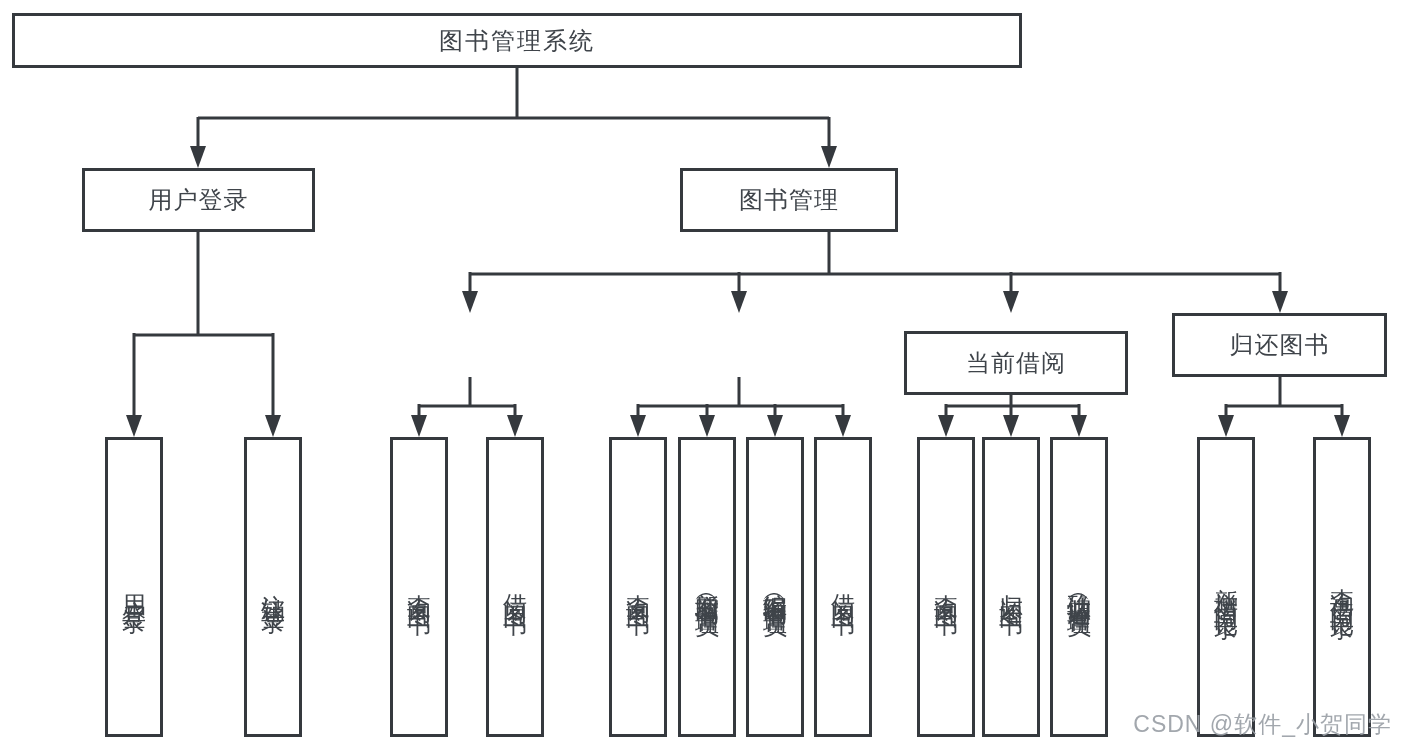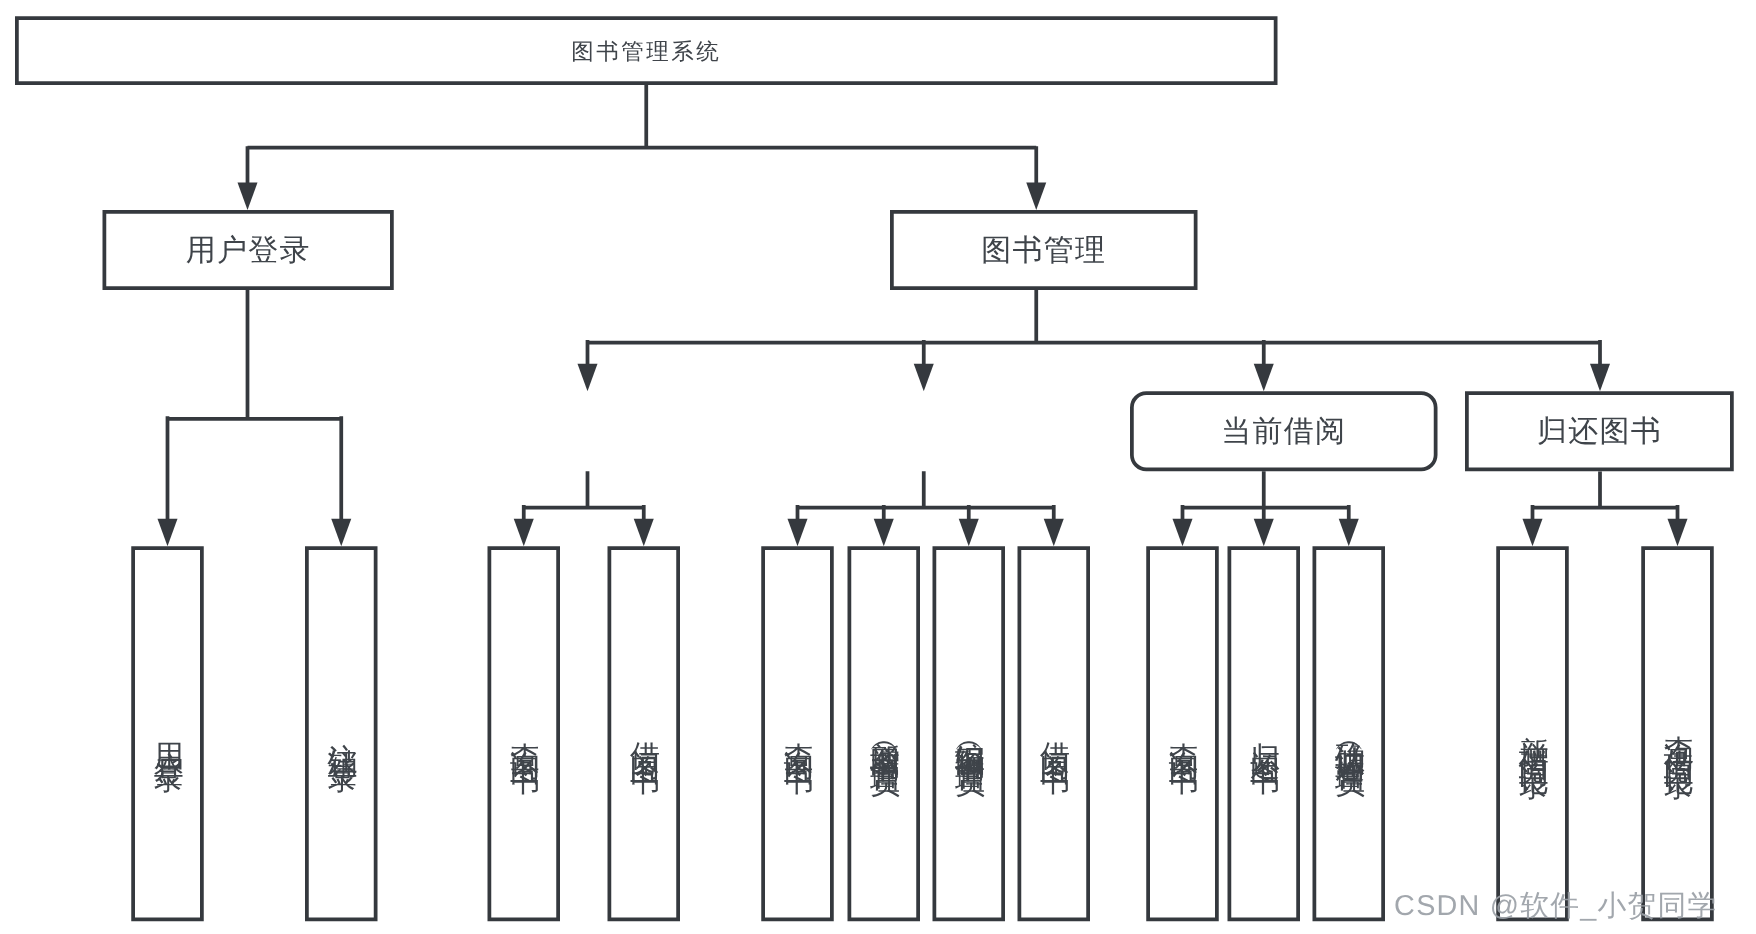--- a/index.html
+++ b/index.html
@@ -24,36 +24,36 @@
     box-sizing:border-box;
     border:3px solid #35393e;
     background:#ffffff;
     display:flex;
     align-items:center;
     justify-content:center;
     color:#3f444a;
   }
   .root-node{
     left:12px;top:13px;width:1010px;height:55px;
-    font-size:18px;letter-spacing:2px;
+    font-size:24px;letter-spacing:2px;
   }
   .l2-node,.l3-node{
     height:64px;
     font-size:24px;letter-spacing:1px;
   }
   .leaf-node{
     top:437px;width:58px;height:300px;
     writing-mode:vertical-rl;
     font-size:24px;
     letter-spacing:6px;
     line-height:1;
   }
   .watermark{
     position:absolute;
-    right:31px;bottom:7px;
+    right:13px;bottom:7px;
     font-size:23px;
     color:rgba(154,160,166,0.92);
     letter-spacing:1px;
     white-space:nowrap;
     z-index:10;
     margin-left:40px;
   }
 </style>
 </head>
 <body>
@@ -103,25 +103,25 @@
     </g>
   </svg>
 
   <div class="node root-node">
     <span>图书管理系统</span>
   </div>
 
   <div class="node l2-node" style="left:82px;top:168px;width:233px;">
     <span>用户登录</span>
   </div>
-  <div class="node l2-node" style="left:712px;top:168px;width:246px;">
+  <div class="node l2-node" style="left:680px;top:168px;width:218px;">
     <span>图书管理</span>
   </div>
 
-  <div class="node l3-node" style="left:904px;top:313px;width:246px;border-radius:13px;">
+  <div class="node l3-node" style="left:904px;top:331px;width:224px;">
     <span>当前借阅</span>
   </div>
   <div class="node l3-node" style="left:1172px;top:313px;width:215px;">
     <span>归还图书</span>
   </div>
 
   <div class="node leaf-node" style="left:105px;">
     <span>用户登录</span>
   </div>
   <div class="node leaf-node" style="left:244px;">

